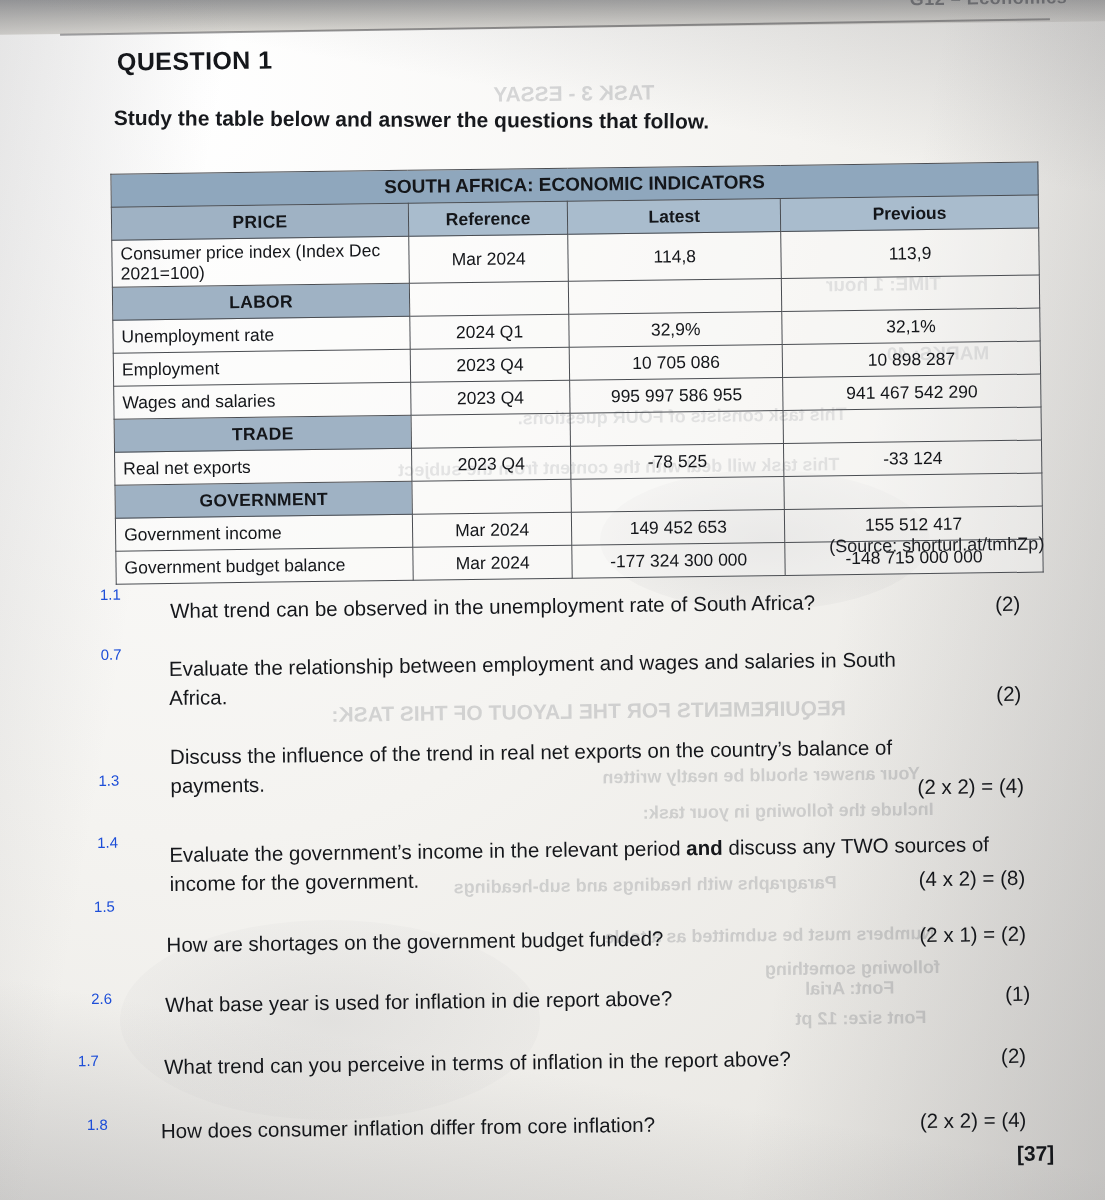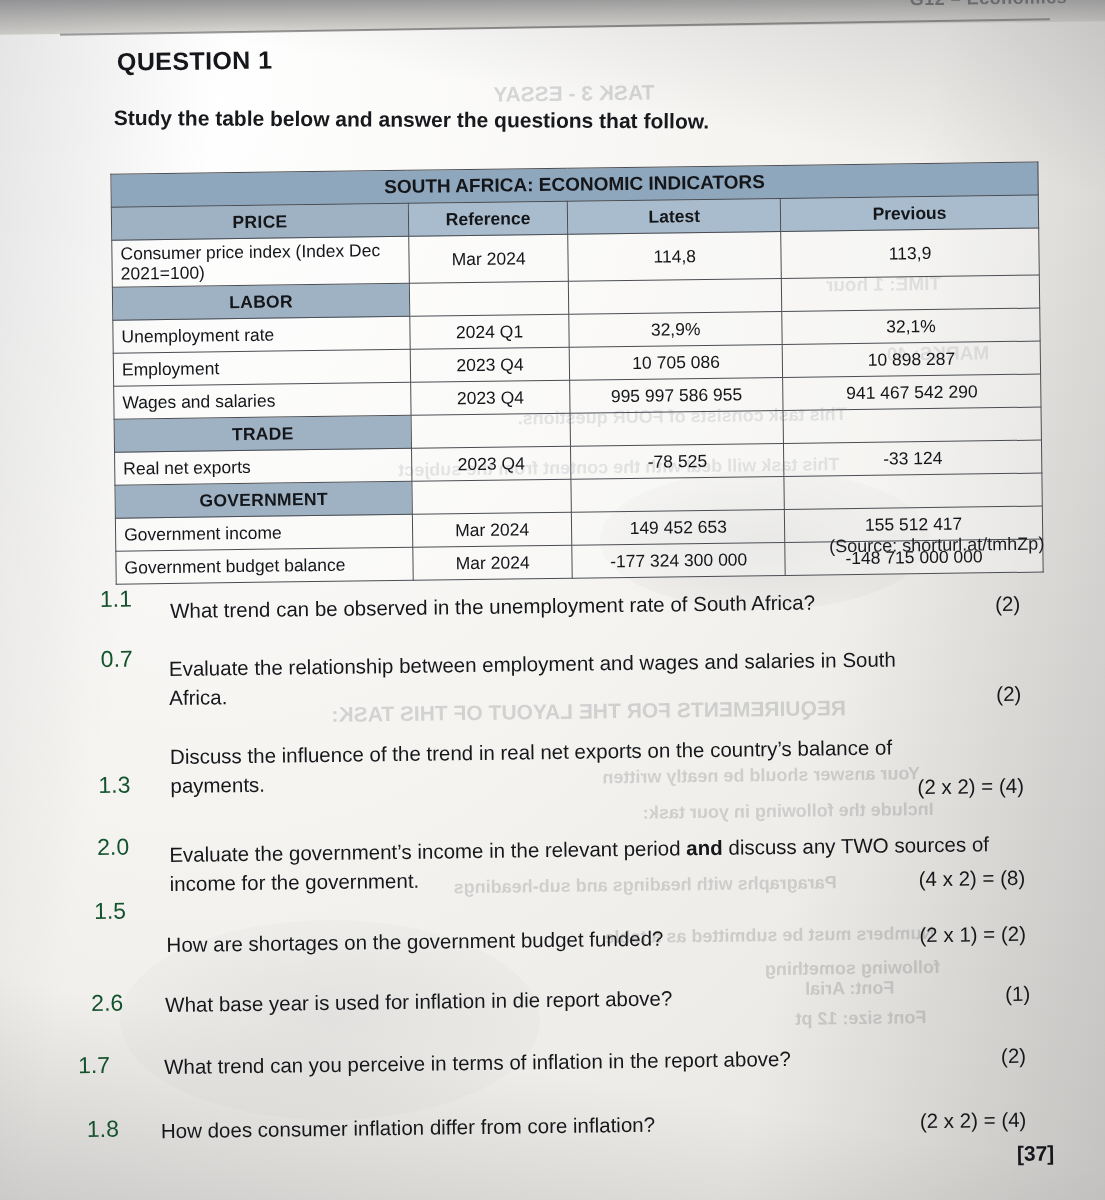--- a/index.html
+++ b/index.html
@@ -142,23 +142,23 @@
   .tall { height: 42px; vertical-align: middle; }
   .source {
     position: absolute;
     right: 60px;
     top: 540px;
     font-size: 18px;
     color: #1b1d22;
   }
   .qnum {
     position: absolute;
-    font-size: 23px;
+    font-size: 15px;
     font-weight: normal;
-    color: #14532d;
+    color: #1d4ed8;
   }
   .qtext {
     position: absolute;
     font-size: 20.5px;
     color: #15171b;
     line-height: 1.4;
   }
   .marks {
     position: absolute;
     font-size: 20.5px;
@@ -299,21 +299,21 @@
     <div class="marks" style="left:995px;top:598px;">(2)</div>
 
     <div class="qnum" style="left:100px;top:640px;">0.7</div>
     <div class="qtext" style="left:168px;top:650px;width:740px;">Evaluate the relationship between employment and wages and salaries in South Africa.</div>
     <div class="marks" style="left:995px;top:688px;">(2)</div>
 
     <div class="qnum" style="left:96px;top:766px;">1.3</div>
     <div class="qtext" style="left:168px;top:738px;width:775px;">Discuss the influence of the trend in real net exports on the country’s balance of payments.</div>
     <div class="marks" style="left:915px;top:780px;">(2 x 2) = (4)</div>
 
-    <div class="qnum" style="left:94px;top:828px;">2.0</div>
+    <div class="qnum" style="left:94px;top:828px;">1.4</div>
     <div class="qtext" style="left:166px;top:836px;width:835px;"><span>Evaluate the government’s income in the relevant period </span><b>and</b><span> discuss any TWO sources of income for the government.</span></div>
     <div class="marks" style="left:915px;top:872px;">(4 x 2) = (8)</div>
 
     <div class="qnum" style="left:90px;top:892px;">1.5</div>
     <div class="qtext" style="left:162px;top:926px;width:740px;">How are shortages on the government budget funded?</div>
     <div class="marks" style="left:915px;top:928px;">(2 x 1) = (2)</div>
 
     <div class="qnum" style="left:86px;top:984px;">2.6</div>
     <div class="qtext" style="left:160px;top:986px;width:740px;">What base year is used for inflation in die report above?</div>
     <div class="marks" style="left:1000px;top:988px;">(1)</div>

